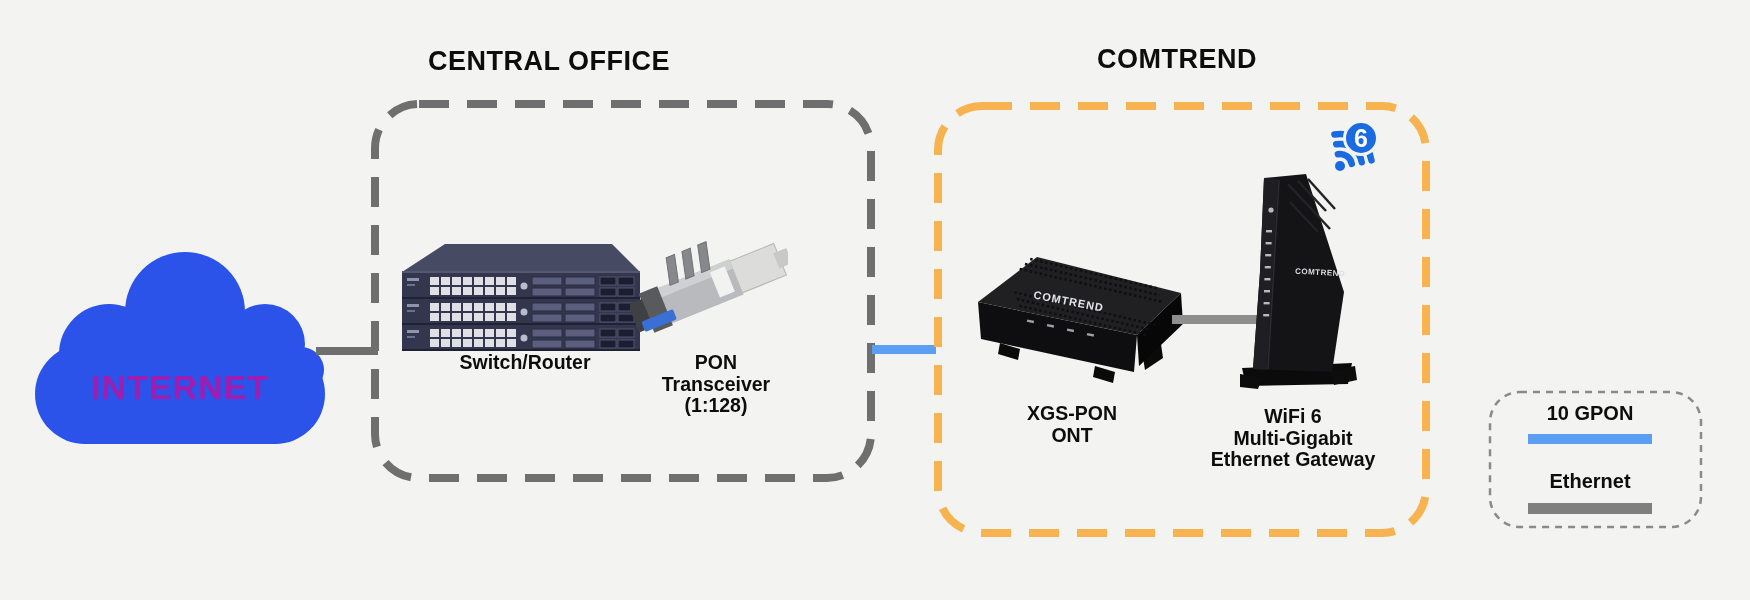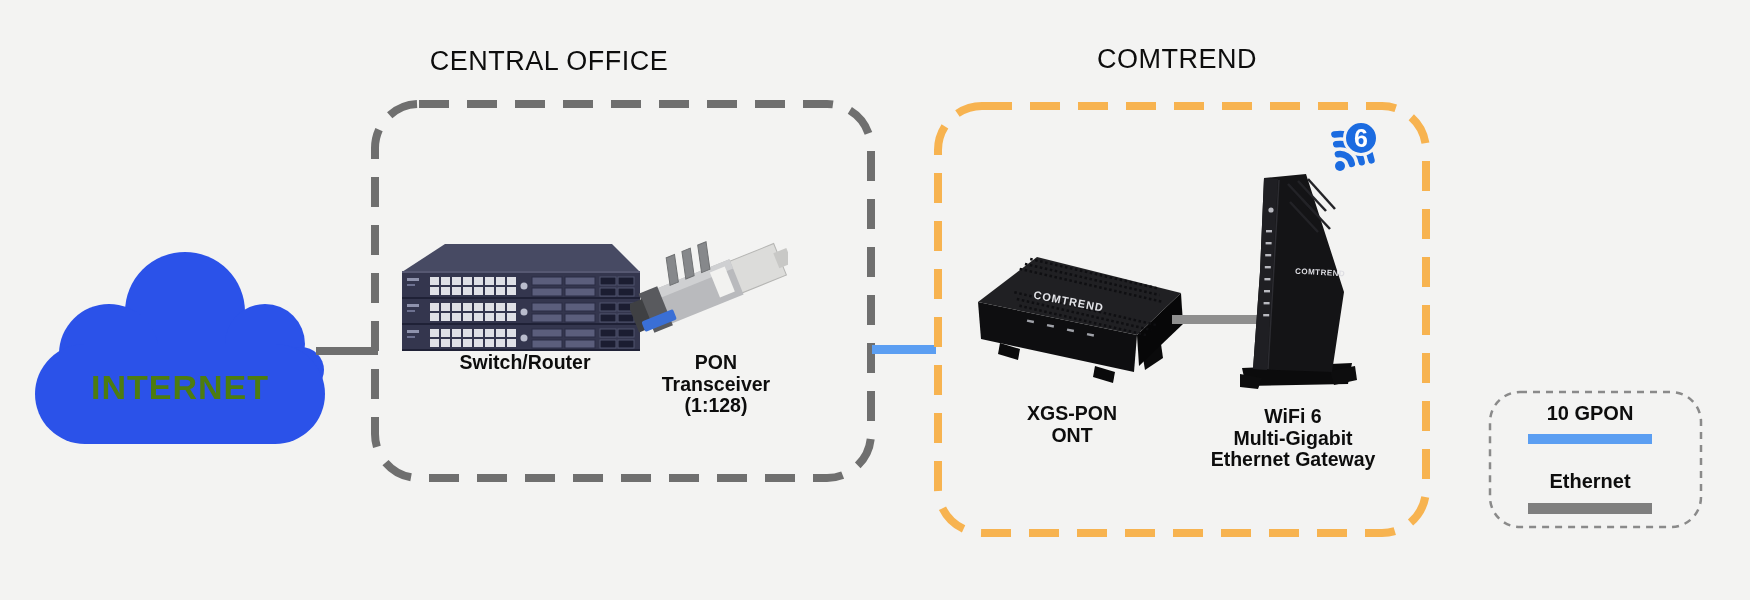--- a/index.html
+++ b/index.html
@@ -1,21 +1,21 @@
 <!DOCTYPE html>
 <html><head>
 <meta charset="utf-8">
 <style>
   html,body{margin:0;padding:0;}
   body{font-family:"Liberation Sans","DejaVu Sans",sans-serif;background:#f3f3f2;}
   .stage{position:relative;width:1750px;height:600px;background:#f3f3f2;overflow:hidden;}
   .abs{position:absolute;}
-  .title{font-weight:400;font-size:27px;letter-spacing:.5px;color:#0d0d0d;transform:translateX(-50%);white-space:nowrap;}
+  .title{font-weight:700;font-size:27px;letter-spacing:.5px;color:#0d0d0d;transform:translateX(-50%);white-space:nowrap;}
   .devlabel{font-weight:700;font-size:19.5px;line-height:21.5px;color:#0d0d0d;text-align:center;transform:translateX(-50%);white-space:nowrap;}
-  .cloud-text{position:absolute;left:0;top:120px;width:290px;text-align:center;color:#4d7c0f;font-weight:700;font-size:34px;letter-spacing:1px;}
+  .cloud-text{position:absolute;left:0;top:120px;width:290px;text-align:center;color:#a21caf;font-weight:700;font-size:34px;letter-spacing:1px;}
   .hline{position:absolute;}
   .legend-label{font-weight:700;font-size:20px;color:#0d0d0d;text-align:center;transform:translateX(-50%);white-space:nowrap;}
   .legend-bar{position:absolute;height:10px;width:124px;}
 </style>
 </head>
 <body>
 
 <div class="stage">
 
   <div class="abs" style="left:35px;top:248px;width:290px;height:200px;">

